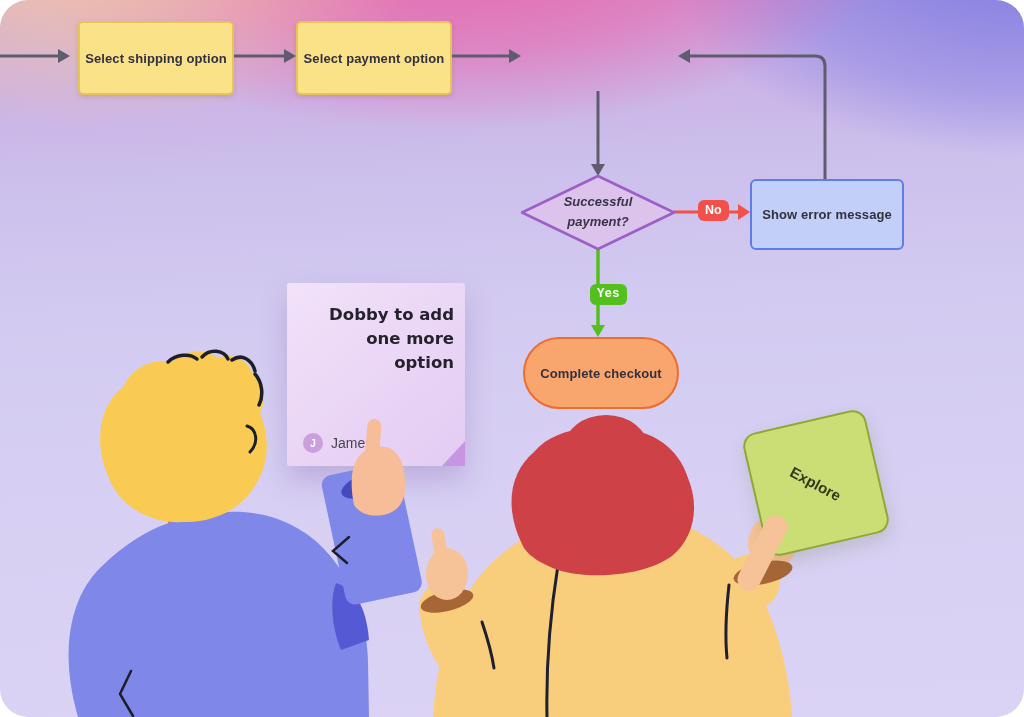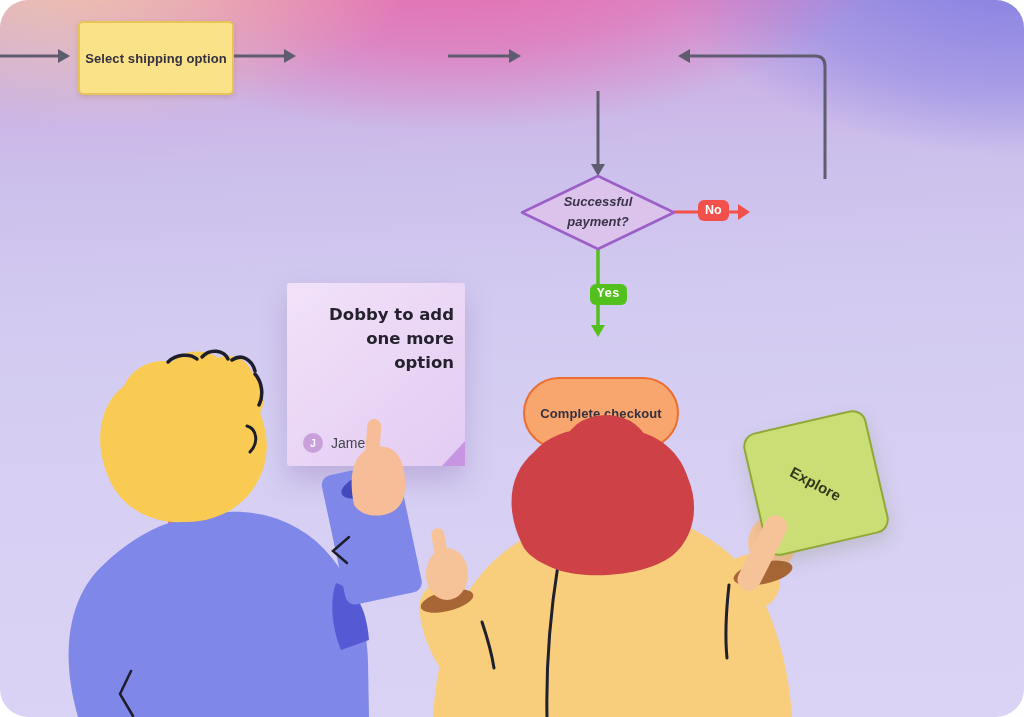--- a/index.html
+++ b/index.html
@@ -12,21 +12,21 @@
       linear-gradient(178deg,#C9A5DE 0%,#CCBFEC 24%,#D2CAF0 42%,#D6CFF3 62%,#DAD3F5 100%);
   }
   svg{position:absolute;left:0;top:0;}
   .layer{position:absolute;left:0;top:0;width:1024px;height:717px;}
   .z1{z-index:1}.z4{z-index:4}.z6{z-index:6}
 
   .node{position:absolute;display:flex;align-items:center;justify-content:center;text-align:center;
         font-weight:bold;font-size:13px;color:#33303F;letter-spacing:.1px;z-index:2;}
   .node--yellow{background:#FAE289;border:2px solid #E7C457;border-radius:5px;box-shadow:0 2px 5px rgba(120,70,40,.18);}
   .node--blue{background:#C2CFF8;border:2px solid #5F7DE8;border-radius:6px;}
-  .node--orange{background:#F9A66E;border:2.5px solid #ED6C2F;border-radius:36px;margin-top:40px;}
+  .node--orange{background:#F9A66E;border:2.5px solid #ED6C2F;border-radius:36px;}
   .diamond-label{position:absolute;z-index:2;width:110px;text-align:center;font-weight:bold;
         font-size:13px;color:#3A3448;line-height:1.55;font-style:italic;}
   .badge{position:absolute;z-index:3;color:#fff;font-weight:bold;font-size:12.5px;
         padding:4px 7px;border-radius:6px;line-height:1;}
   .badge--no{background:#F2504B;text-align:center;}
   .badge--yes{background:#53C01D;}
 
   .sticky{position:absolute;left:287px;top:283px;width:178px;height:183px;z-index:3;
         background:linear-gradient(140deg,#F2E2F9 0%,#E9D4F5 60%,#E3CCF2 100%);
         border-radius:3px;box-shadow:0 14px 28px rgba(110,70,150,.25);}
@@ -78,21 +78,27 @@
     <g stroke="#53C01D" stroke-width="3.5" fill="#53C01D">
       <path d="M 598 249 L 598 325" fill="none"></path>
         <polygon points="591,325 605,325 598,337" stroke="none"></polygon>
     </g>
     <polygon points="598,176 674,212.5 598,249 522,212.5" fill="#DCC3EC" stroke="#9C5FC8" stroke-width="2.5" stroke-linejoin="round"></polygon>
   </svg>
 
   <div class="node node--yellow" style="left:78px;top:21px;width:152px;height:70px">
     <span>Select shipping option</span>
   </div>
+  <div class="node node--yellow" style="left:296px;top:21px;width:152px;height:70px">
+    <span>Select payment option</span>
+  </div>
   <div class="diamond-label" style="left:543px;top:192px;">Successful payment?</div>
+  <div class="node node--blue" style="left:750px;top:179px;width:150px;height:67px">
+    <span>Show error message</span>
+  </div>
   <div class="node node--orange" style="left:523px;top:337px;width:152px;height:68px">
     <span>Complete checkout</span>
   </div>
   <div class="badge badge--no" style="left:698px;top:200px;">No</div>
   <div class="badge badge--yes" style="left:590px;top:284px;font-family:Liberation Mono, monospace;">Yes</div>
 
   <div class="sticky">
     <div class="sticky-text">Dobby to add one more option</div>
     <div class="sticky-author">
       <span class="avatar">

